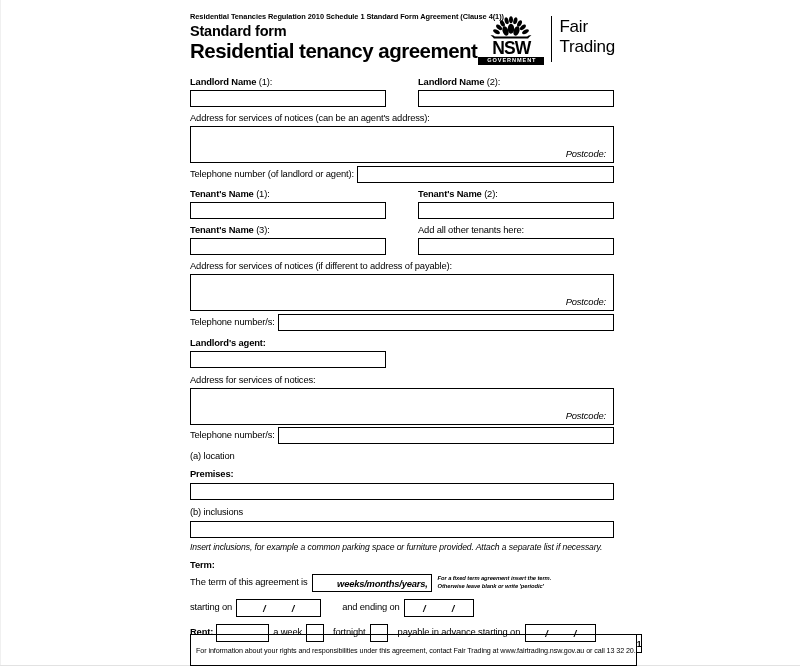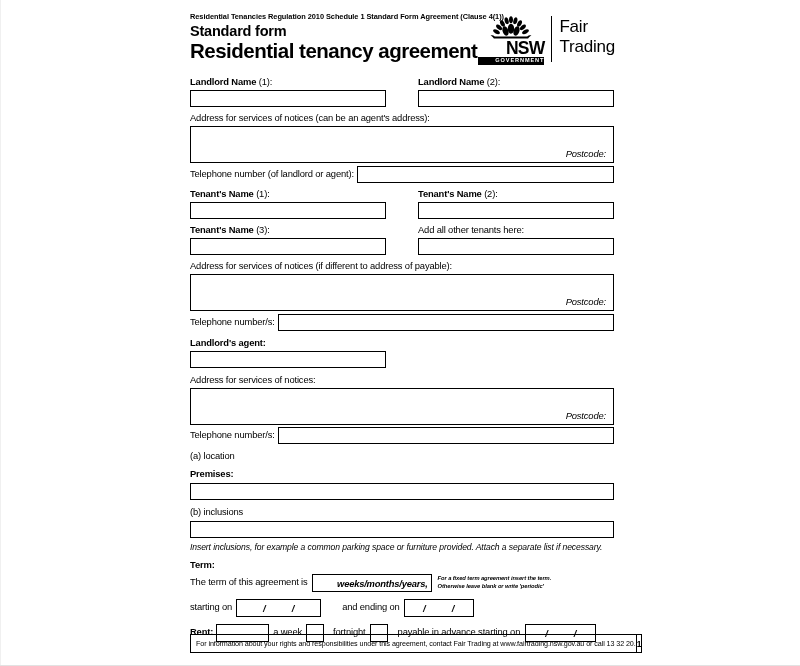--- a/index.html
+++ b/index.html
@@ -74,21 +74,21 @@
   }
   .logo {
     position: absolute;
     right: -1px;
     top: 2px;
     display: flex;
     align-items: flex-start;
   }
   .logo-left {
     width: 66px;
-    text-align: right;
+    text-align: center;
   }
   .waratah { display:block; margin: 0 auto; }
   .nsw-word {
     font-size: 17.5px;
     font-weight: bold;
     letter-spacing: -0.8px;
     line-height: 17px;
     margin-top: -1px;
   }
   .nsw-gov-bar {
@@ -182,21 +182,21 @@
     position: absolute;
     left: 190px;
     top: 634px;
     width: 424px;
     display: flex;
   }
   .footer-main {
     flex: 1;
     border: 1.3px solid #000;
     box-sizing: border-box;
-    height: 19px;
+    height: 32px;
     display: flex;
     align-items: center;
     padding-left: 5px;
     font-size: 7.2px;
     letter-spacing: -0.1px;
     white-space: nowrap;
   }
   .footer-page {
     width: 20px;
     border: 1.3px solid #000;

